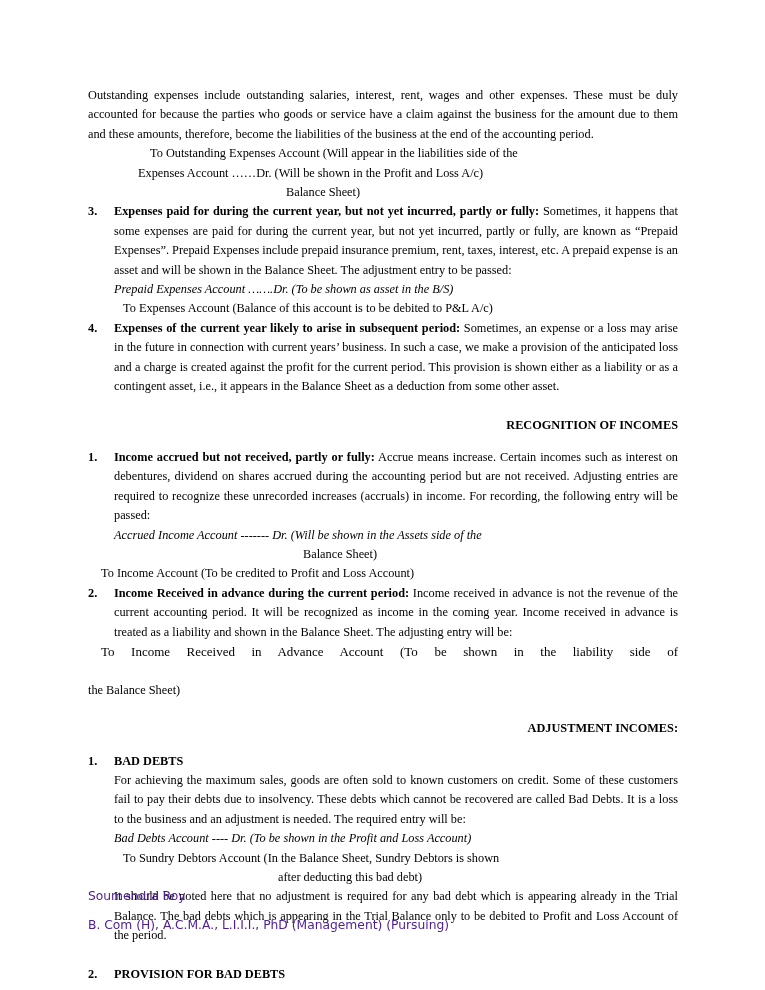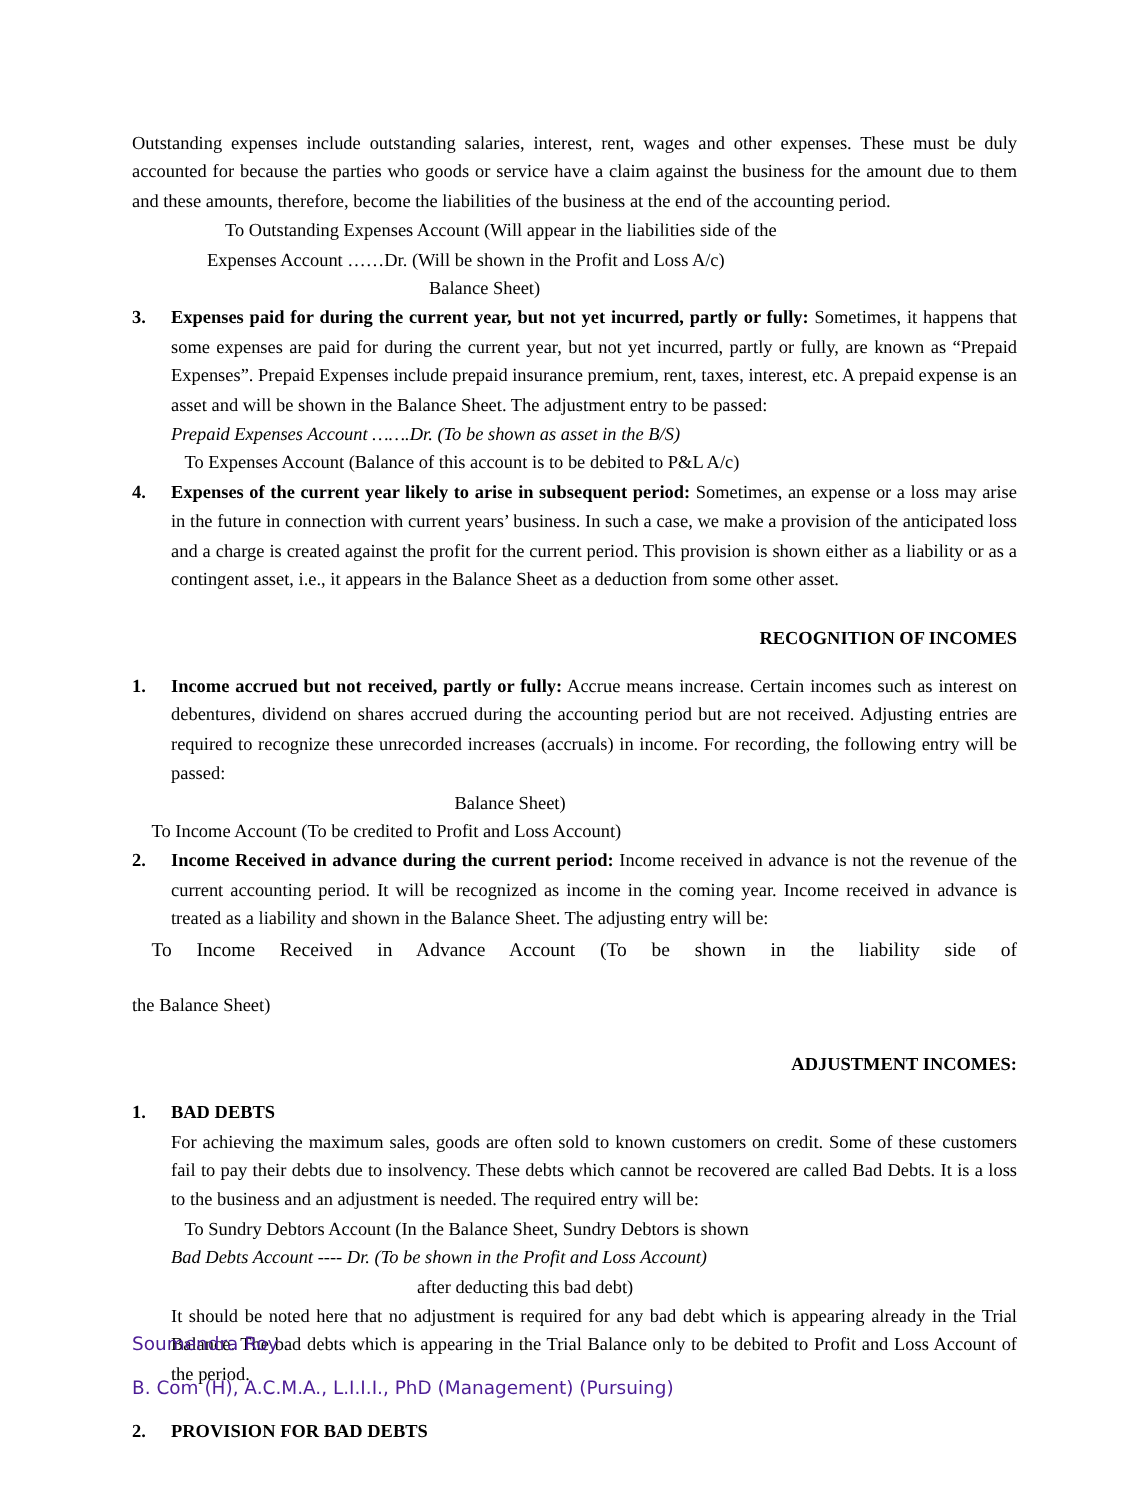--- a/index.html
+++ b/index.html
@@ -155,20 +155,21 @@
     <div class="sp-lg"></div>
 
     <div class="heading">RECOGNITION OF INCOMES</div>
 
     <div class="sp-md"></div>
 
     <div class="numitem">
       <span class="num">1.</span>
       <span class="lead">Income accrued but not received, partly or fully:</span><span> Accrue means increase. Certain incomes such as interest on debentures, dividend on shares accrued during the accounting period but are not received. Adjusting entries are required to recognize these unrecorded increases (accruals) in income. For recording, the following entry will be passed:</span>
     </div>
+    <div class="entry i1">Accrued Income Account ------- Dr. (Will be shown in the Assets side of the</div>
     <div class="entry center-ish2">Balance Sheet)</div>
     <div class="entry i5">To Income Account   (To be credited to Profit and Loss Account)</div>
 
     <div class="numitem">
       <span class="num">2.</span>
       <span class="lead">Income Received in advance during the current period:</span><span> Income received in advance is not the revenue of the current accounting period. It will be recognized as income in the coming year. Income received in advance is treated as a liability and shown in the Balance Sheet. The adjusting entry will be:</span>
     </div>
     <div class="entry-spread">
       <span class="stretch">To Income Received in Advance Account (To be shown in the liability side of</span>
     </div>
@@ -180,22 +181,22 @@
 
     <div class="sp-md"></div>
 
     <div class="numitem">
       <span class="num">1.</span>
       <span class="caps-lead">BAD DEBTS</span>
     </div>
     <div class="numitem">
       <span>For achieving the maximum sales, goods are often sold to known customers on credit. Some of these customers fail to pay their debts due to insolvency. These debts which cannot be recovered are called Bad Debts. It is a loss to the business and an adjustment is needed. The required entry will be:</span>
     </div>
+    <div class="entry i1">Bad Debts Account ---- Dr. (To be shown in the Profit and Loss Account)</div>
     <div class="entry i2">To Sundry Debtors Account (In the Balance Sheet, Sundry Debtors is shown</div>
-    <div class="entry i1">Bad Debts Account ---- Dr. (To be shown in the Profit and Loss Account)</div>
     <div class="entry center-ish3">after deducting this bad debt)</div>
     <div class="numitem">
       <span>It should be noted here that no adjustment is required for any bad debt which is appearing already in the Trial Balance. The bad debts which is appearing in the Trial Balance only to be debited to Profit and Loss Account of the period.</span>
     </div>
 
     <div class="sp-lg"></div>
 
     <div class="numitem">
       <span class="num">2.</span>
       <span class="caps-lead">PROVISION FOR BAD DEBTS</span>

